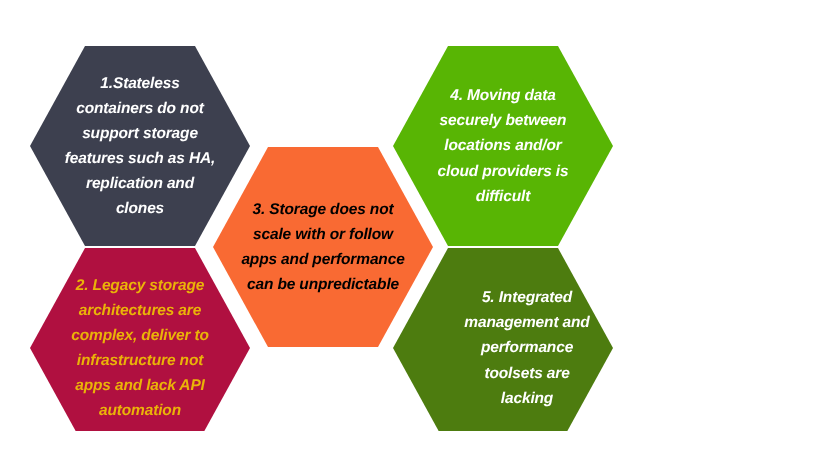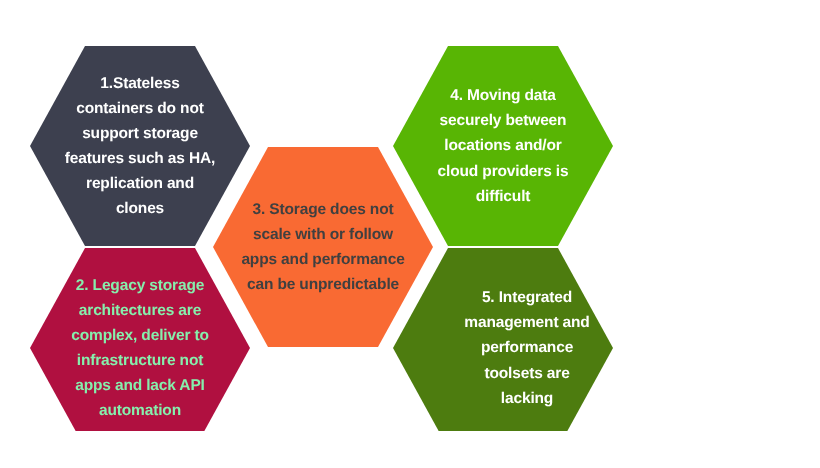--- a/index.html
+++ b/index.html
@@ -13,20 +13,21 @@
     background: #ffffff;
     font-family: "Liberation Sans", sans-serif;
     overflow: hidden;
   }
   #canvas {
     position: relative;
     width: 820px;
     height: 431px;
     background: #ffffff;
     overflow: hidden;
+    font-style: italic;
   }
   
   .hex {
     position: absolute;
     width: 220px;
     height: 200px;
     display: flex;
     align-items: center;
     justify-content: center;
     box-sizing: border-box;
@@ -64,30 +65,30 @@
   <div class="hex" id="hex-1" style="background: rgb(61, 64, 79);">
     <div class="label" style="color: rgb(255, 255, 255);">1.Stateless
 containers do not
 support storage
 features such as HA,
 replication and
 clones</div>
   </div>
 
   <div class="hex" id="hex-2" style="background: rgb(176, 16, 64);">
-    <div class="label" style="color: #86efac;">2. Legacy storage
+    <div class="label" style="color: #eab308;">2. Legacy storage
 architectures are
 complex, deliver to
 infrastructure not
 apps and  lack API
 automation</div>
   </div>
 
   <div class="hex" id="hex-3" style="background: rgb(249, 106, 51);">
-    <div class="label" style="color: #404040;">3. Storage does not
+    <div class="label" style="color: #000000;">3. Storage does not
 scale with or follow
 apps and performance
 can be unpredictable</div>
   </div>
 
   <div class="hex" id="hex-4" style="background: rgb(88, 181, 4);">
     <div class="label" style="color: rgb(255, 255, 255);">4. Moving data
 securely between
 locations and/or
 cloud providers is

